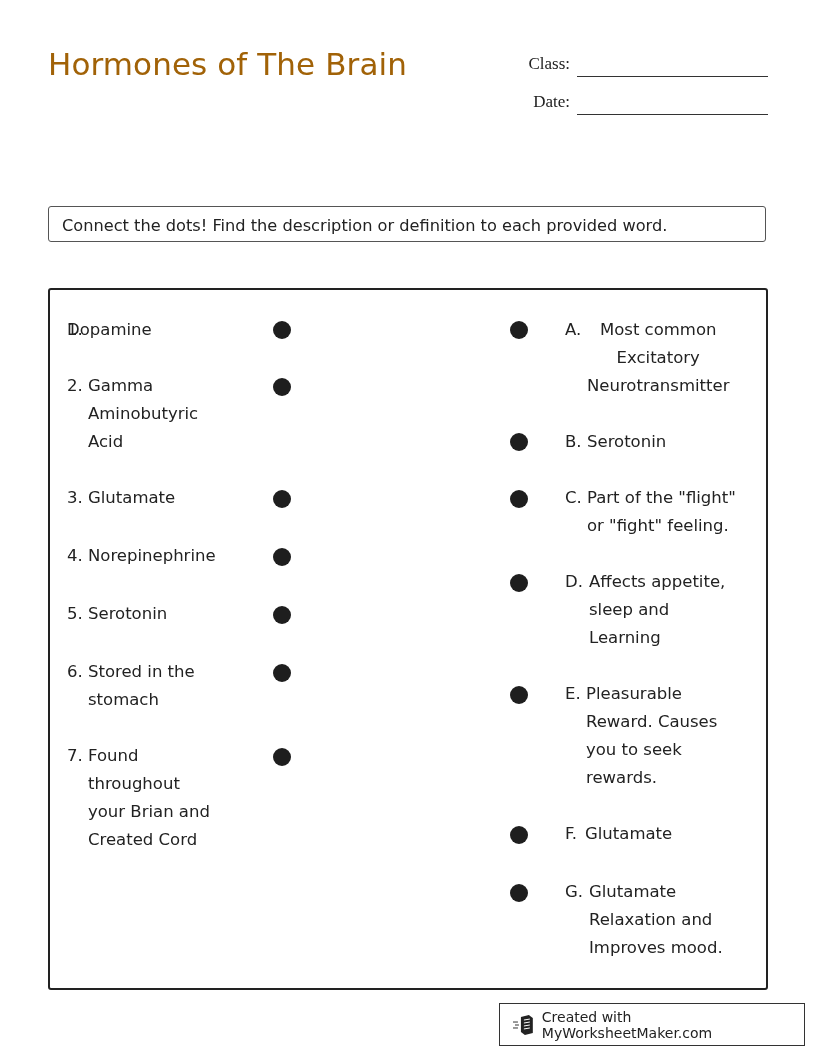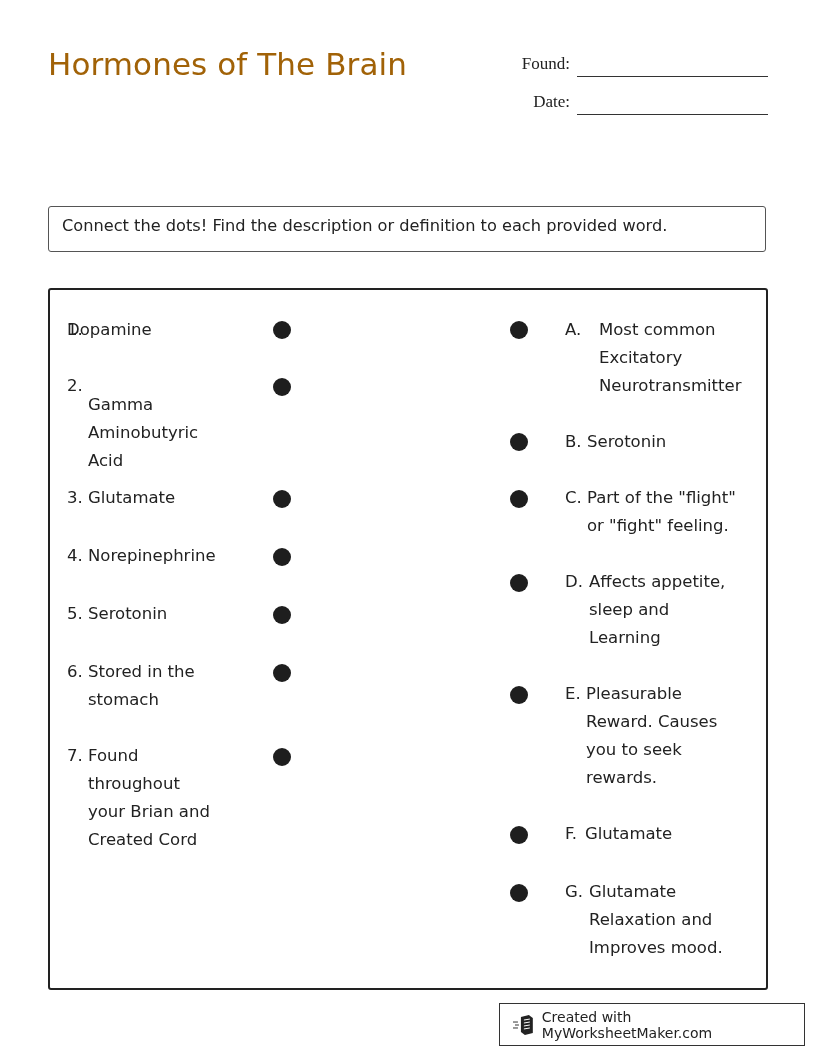--- a/index.html
+++ b/index.html
@@ -2,58 +2,58 @@
 <html><head>
   <meta charset="utf-8">
   <style>
     html, body { margin: 0; padding: 0; background: #ffffff; }
     body { width: 816px; height: 1056px; position: relative; overflow: hidden; color: #222; font-family: "DejaVu Sans", sans-serif; }
     .title { position: absolute; left: 48px; top: 46px; font-size: 31px; font-weight: normal; color: #a16207; letter-spacing: 0.1px; }
     .info { position: absolute; left: 500px; top: 48px; width: 268px; }
     .info-row { position: relative; height: 38px; }
     .info-label { position: absolute; right: 198px; top: 6px; font-family: "Liberation Serif", serif; font-size: 17px; color: #222; }
     .info-line { position: absolute; left: 77px; right: 0; top: 28px; border-bottom: 1.3px solid #333; }
-    .instructions { position: absolute; left: 48px; top: 206px; width: 718px; height: 46px; border: 1px solid #555; border-radius: 3px; box-sizing: border-box; padding: 9px 13px; font-size: 16.2px; color: #222; }
+    .instructions { position: absolute; left: 48px; top: 206px; width: 718px; height: 36px; border: 1px solid #555; border-radius: 3px; box-sizing: border-box; padding: 9px 13px; font-size: 16.2px; color: #222; }
     .main-box { position: absolute; left: 48px; top: 288px; width: 720px; height: 702px; border: 2px solid #222; border-radius: 3px; box-sizing: border-box; }
     .item { position: absolute; font-size: 16.5px; line-height: 28px; color: #222; }
     .item .num { position: absolute; left: 0; top: 0; }
     .item .txt { display: block; white-space: pre-line; }
     .dot { position: absolute; width: 18px; height: 18px; border-radius: 50%; background: #1e1e1e; }
     .footer { position: absolute; left: 499px; top: 1003px; width: 306px; height: 43px; border: 1px solid #333; box-sizing: border-box; display: flex; align-items: center; padding-left: 12px; font-size: 14px; color: #222; }
     .footer svg { margin-right: 6px; }
   </style>
 </head>
 <body>
 
 <div class="title">Hormones of The Brain</div>
 
 <div class="info">
   <div class="info-row">
-    <span class="info-label">Found:</span>
+    <span class="info-label">Class:</span>
     <div class="info-line"></div>
   </div>
   <div class="info-row">
     <span class="info-label">Date:</span>
     <div class="info-line"></div>
   </div>
 </div>
 
 <div class="instructions">Connect the dots! Find the description or definition to each provided word.</div>
 
 <div class="main-box">
 
   <div class="item" style="left:17px; top:26px;">
     <span class="num">1.</span>
     <span class="txt" style="">Dopamine</span>
   </div>
   <div class="dot" style="left:223px; top:31px;"></div>
 
   <div class="item" style="left:17px; top:82px;">
     <span class="num">2.</span>
-    <span class="txt" style="margin-left:21px;margin-top:19px;">Gamma
+    <span class="txt" style="margin-left:21px;">Gamma
 Aminobutyric
 Acid</span>
   </div>
   <div class="dot" style="left:223px; top:88px;"></div>
 
   <div class="item" style="left:17px; top:194px;">
     <span class="num">3.</span>
     <span class="txt" style="margin-left:21px;">Glutamate</span>
   </div>
   <div class="dot" style="left:223px; top:200px;"></div>
@@ -82,21 +82,21 @@
     <span class="txt" style="margin-left:21px;">Found
 throughout
 your Brian and
 Created Cord</span>
   </div>
   <div class="dot" style="left:223px; top:458px;"></div>
 
   <div class="dot" style="left:460px; top:31px;"></div>
   <div class="item" style="left:515px; top:26px;">
     <span class="num">A.</span>
-    <span class="txt" style="margin-left:34px;">Most common
+    <span class="txt" style="margin-left:22px;text-align:center;">Most common
 Excitatory
 Neurotransmitter</span>
   </div>
 
   <div class="dot" style="left:460px; top:143px;"></div>
   <div class="item" style="left:515px; top:138px;">
     <span class="num">B.</span>
     <span class="txt" style="margin-left:22px;">Serotonin</span>
   </div>
 

